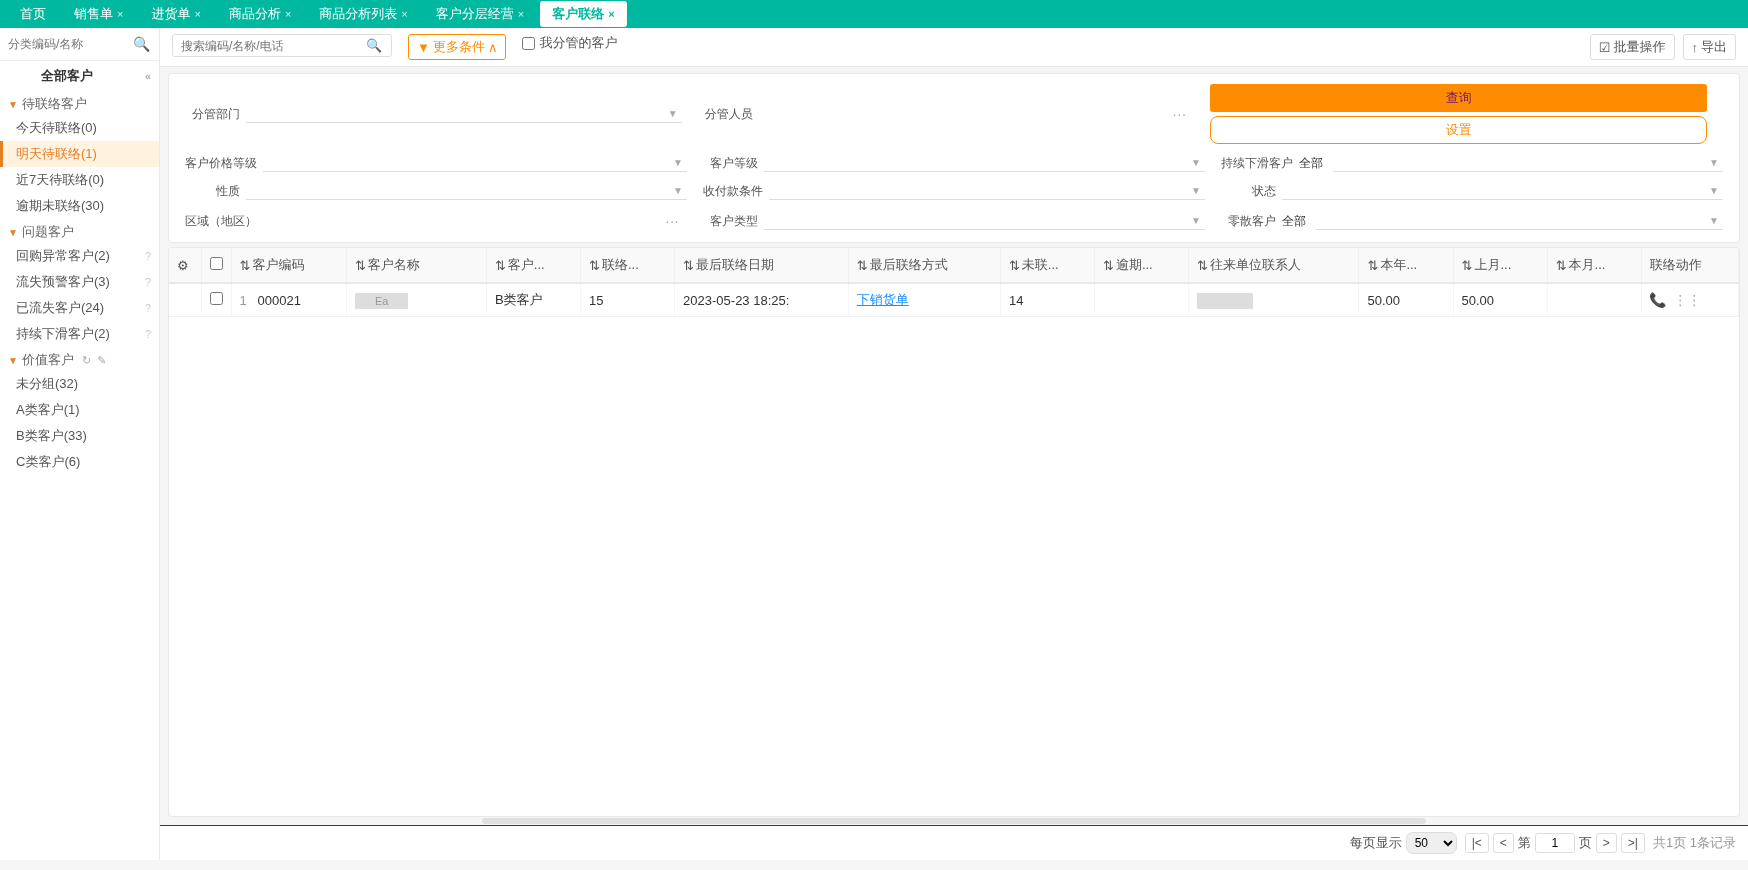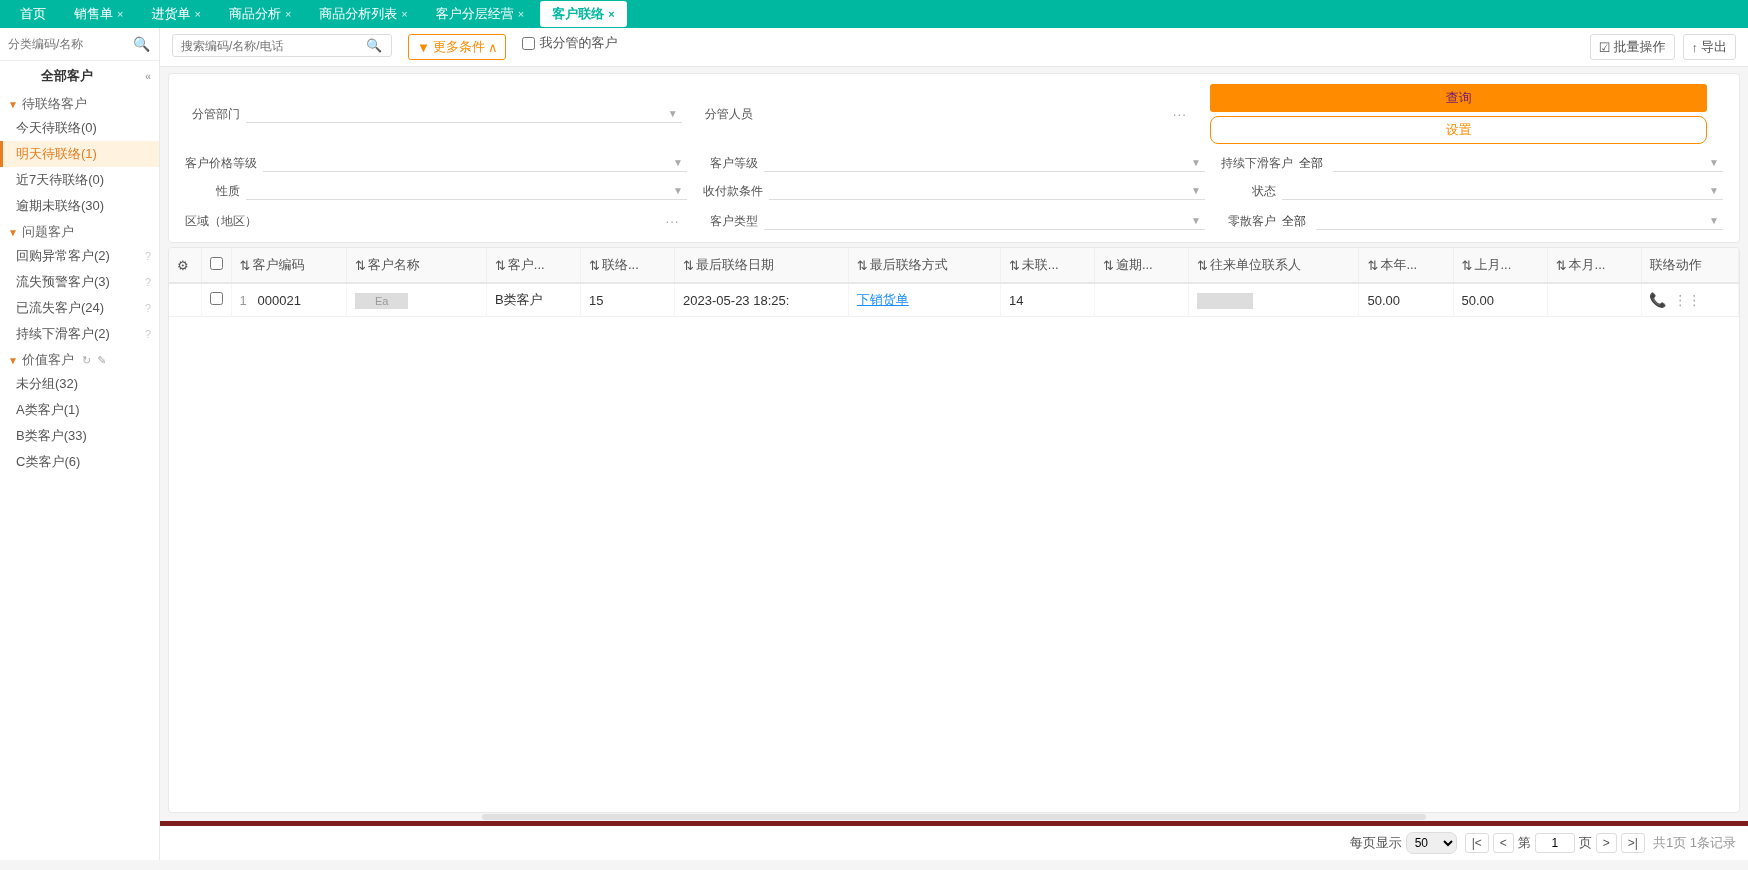--- a/index.html
+++ b/index.html
@@ -254,21 +254,21 @@
     
     .action-icons { display: flex; gap: 6px; align-items: center; }
     .action-icon { color: #aaa; font-size: 14px; cursor: pointer; }
 
     
     .gear-cell { text-align: center; }
 
     
     .footer {
       background: #fff;
-      border-top: 5px solid #7f1d1d;
+      border-top: 1px solid #7f1d1d;
       padding: 6px 12px;
       display: flex;
       align-items: center;
       justify-content: flex-end;
       gap: 8px;
       flex-shrink: 0;
       font-size: 12px;
       color: #555;
     }
     .footer-page-size {

